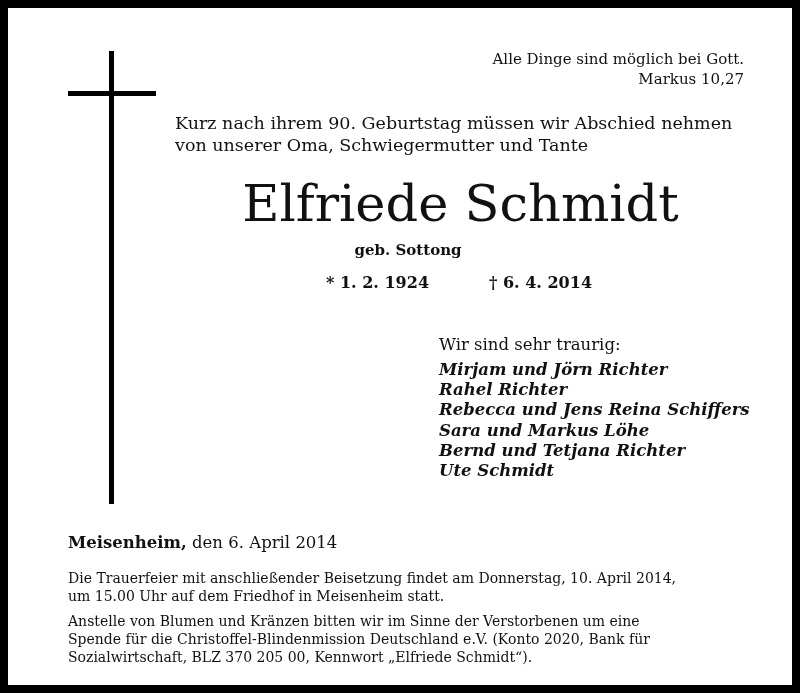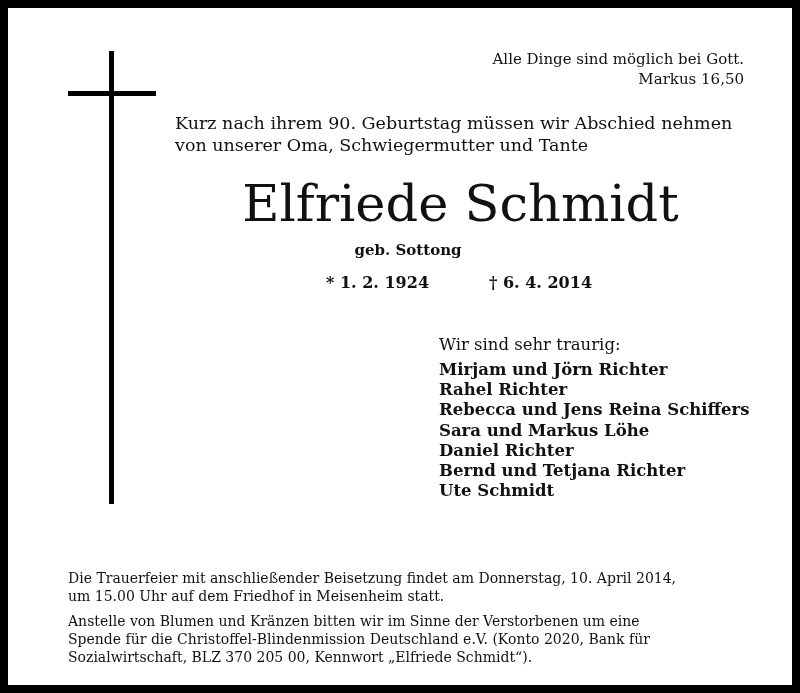--- a/index.html
+++ b/index.html
@@ -11,39 +11,39 @@
   .verse { right: 48px; top: 41px; text-align: right; font-size: 15px; line-height: 20px; position: absolute; }
   .intro { left: 167px; top: 104px; font-size: 17.5px; line-height: 22px; }
   .name { left: 0; width: 800px; top: 166px; text-align: center; font-size: 51px; line-height: 60px; }
   .name-inner { display: inline-block; margin-left: 105px; }
   .born { top: 233px; left: 0; width: 800px; text-align: center; font-size: 15px; font-weight: bold; }
   .born span { display: inline-block; }
   .dates { top: 265px; left: 0; width: 800px; font-size: 16px; font-weight: bold; }
   .date-birth { position: absolute; left: 306px; margin-left: 12px; }
   .date-death { position: absolute; left: 481px; }
   .mourn-label { left: 431px; top: 327px; font-size: 16.5px; }
-  .mourners { left: 431px; top: 352px; font-size: 16.5px; font-weight: bold; line-height: 20.2px; margin: 0; padding: 0; list-style: none; position: absolute; }
+  .mourners { left: 431px; top: 352px; font-size: 16.5px; font-weight: bold; line-height: 20.2px; margin: 0; padding: 0; list-style: none; position: absolute; font-style: italic; }
   .place { left: 60px; top: 525px; font-size: 16.5px; }
   .place b { font-weight: bold; }
   .para { left: 60px; font-size: 14px; line-height: 18px; }
   .p1 { top: 561px; }
   .p2 { top: 604px; }
 </style>
 </head>
 <body>
 
 <div class="page">
   <div>
     <div class="cross-v"></div>
     <div class="cross-h"></div>
   </div>
 
   <div class="verse">
     <div>Alle Dinge sind möglich bei Gott.</div>
-    <div>Markus 16,50</div>
+    <div>Markus 10,27</div>
   </div>
 
   <div class="abs intro">
     <div>Kurz nach ihrem 90. Geburtstag müssen wir Abschied nehmen</div>
     <div>von unserer Oma, Schwiegermutter und Tante</div>
   </div>
 
   <div class="abs name">
     <span class="name-inner">Elfriede Schmidt</span>
   </div>
@@ -56,25 +56,25 @@
     <span class="date-birth">* 1. 2. 1924</span>
     <span class="date-death">† 6. 4. 2014</span>
   </div>
 
   <div class="abs mourn-label">Wir sind sehr traurig:</div>
   <ul class="mourners">
     <li>Mirjam und Jörn Richter</li>
     <li>Rahel Richter</li>
     <li>Rebecca und Jens Reina Schiffers</li>
     <li>Sara und Markus Löhe</li>
-    <li>Daniel Richter</li>
     <li>Bernd und Tetjana Richter</li>
     <li>Ute Schmidt</li>
   </ul>
 
+  <div class="abs place"><b>Meisenheim,</b><span> den 6. April 2014</span></div>
 
   <div class="abs para p1">
     <div>Die Trauerfeier mit anschließender Beisetzung findet am Donnerstag, 10. April 2014,</div>
     <div>um 15.00 Uhr auf dem Friedhof in Meisenheim statt.</div>
   </div>
 
   <div class="abs para p2">
     <div>Anstelle von Blumen und Kränzen bitten wir im Sinne der Verstorbenen um eine</div>
     <div>Spende für die Christoffel-Blindenmission Deutschland e.V. (Konto 2020, Bank für</div>
     <div>Sozialwirtschaft, BLZ 370 205 00, Kennwort „Elfriede Schmidt“).</div>

